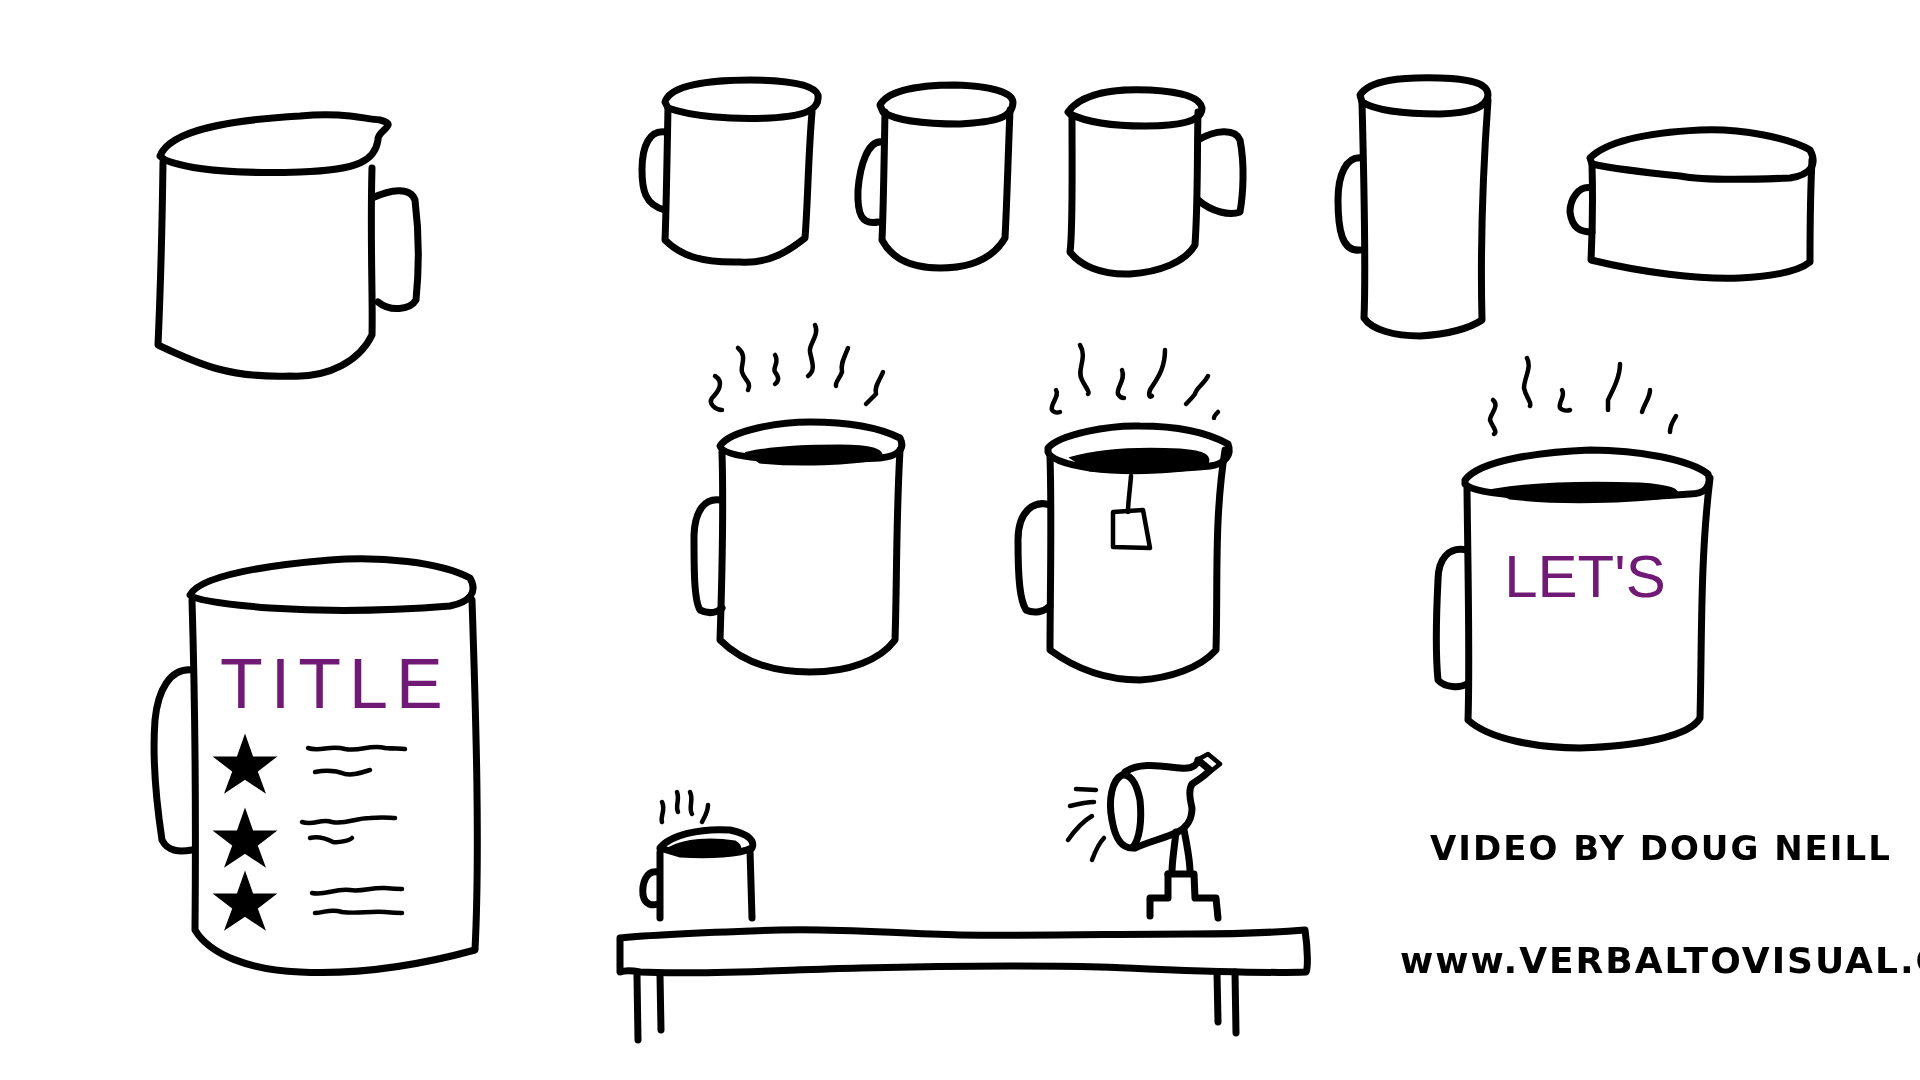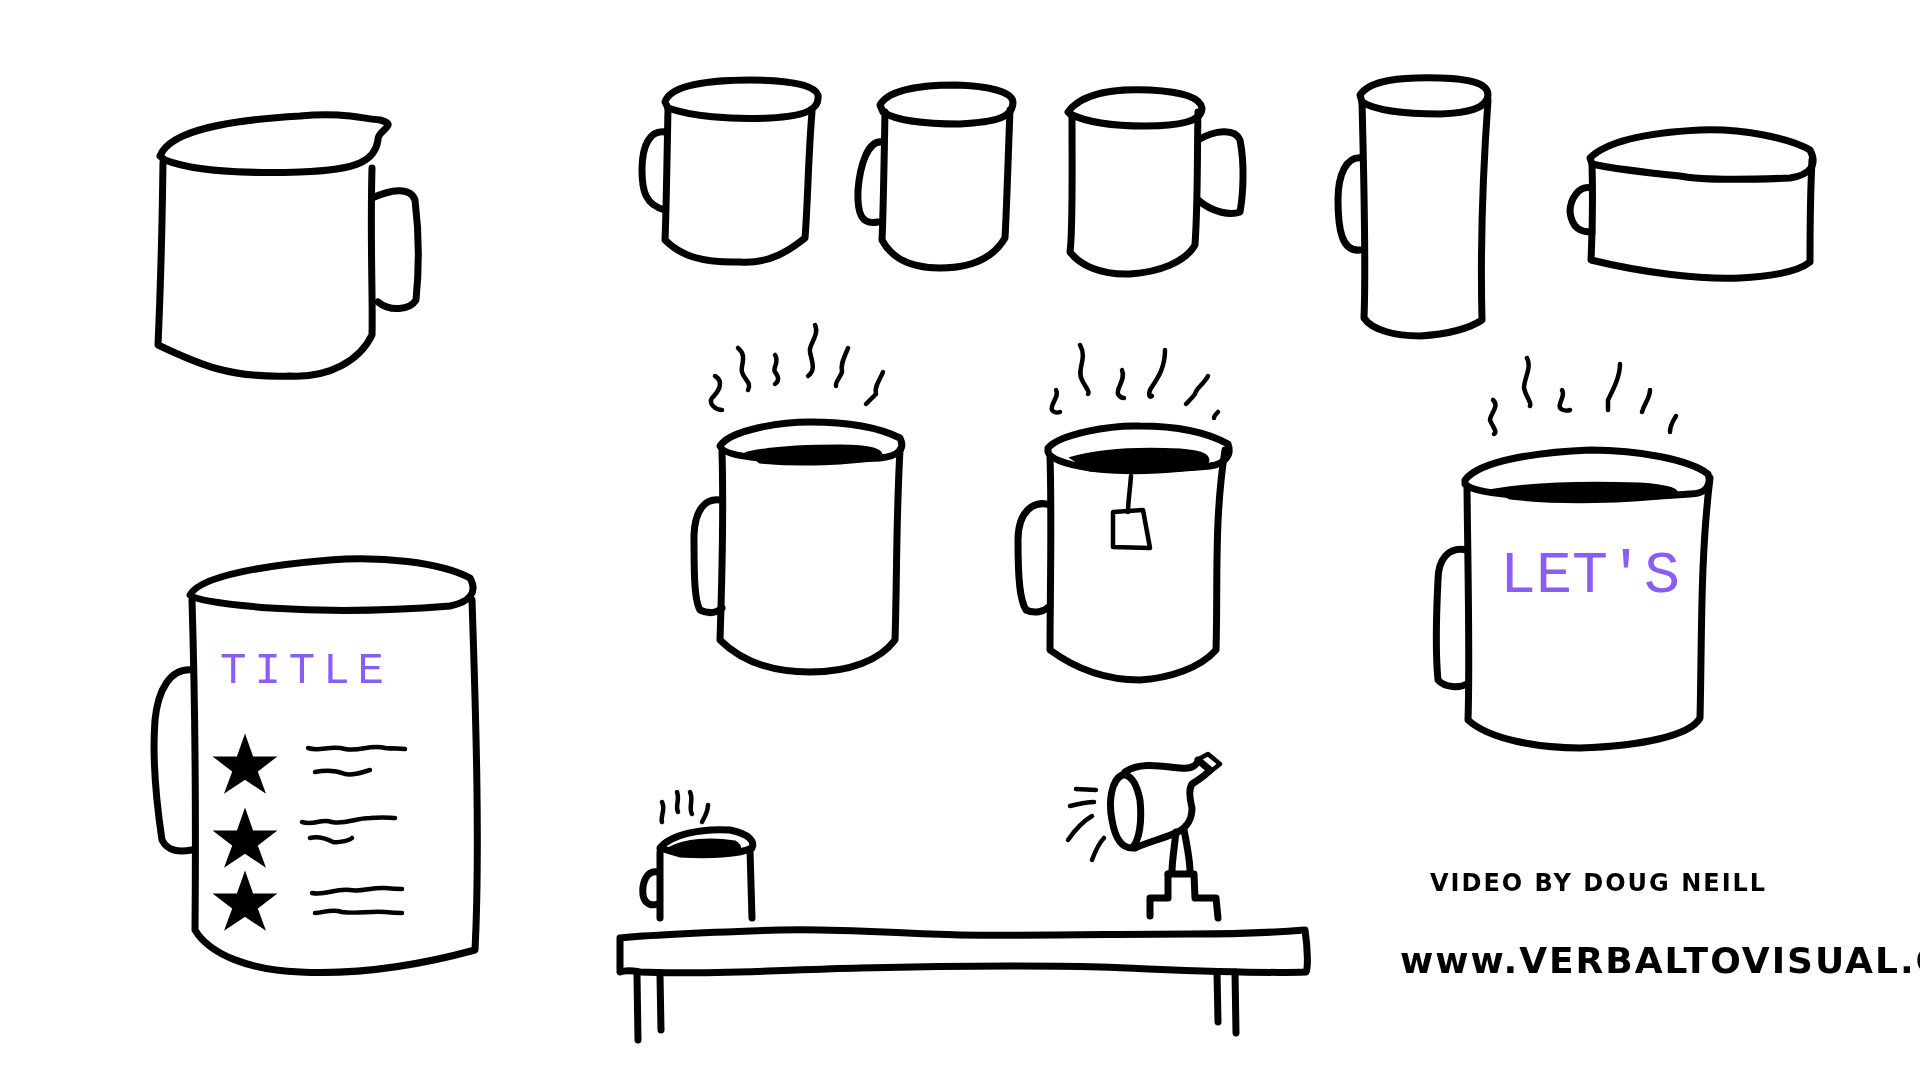--- a/index.html
+++ b/index.html
@@ -3,21 +3,21 @@
 <meta charset="utf-8">
 <style>
   html, body { margin: 0; padding: 0; background: #ffffff; }
   body { width: 1920px; height: 1080px; position: relative; overflow: hidden; font-family: "DejaVu Sans", sans-serif; }
   .canvas { position: absolute; left: 0; top: 0; width: 1920px; height: 1080px; }
   svg.scene { position: absolute; left: 0; top: 0; }
   .ink { fill: none; stroke: #000; stroke-width: 7; stroke-linecap: round; stroke-linejoin: round; }
   .ink-thin { fill: none; stroke: #000; stroke-width: 4.5; stroke-linecap: round; stroke-linejoin: round; }
   .fill-ink { fill: #000; stroke: #000; stroke-width: 3; }
   .hand-text { position: absolute; color: #000; font-family: "DejaVu Sans", sans-serif; font-weight: bold; letter-spacing: 2px; white-space: nowrap; }
-  .mug-label { position: absolute; color: #8b5cf6; font-family: Liberation Mono, monospace; text-align: center; line-height: 1.05; }
+  .mug-label { position: absolute; color: #701a75; font-family: Liberation Sans, sans-serif; text-align: center; line-height: 1.05; }
 </style>
 </head>
 <body>
 
 <div class="canvas">
 
 <svg class="scene" width="1920" height="1080" viewBox="0 0 1920 1080">
 
   <g>
 
@@ -152,18 +152,18 @@
     <path class="ink" d="M1184,830 C1188,850 1190,862 1190,872"></path>
     <path class="ink" d="M1168,874 L1194,874 L1195,898 L1216,898 L1218,918"></path>
     <path class="ink" d="M1168,874 L1168,898 L1150,898 L1150,916"></path>
   </g>
 </svg>
 
 <div class="mug-label" style="left:1500px; top:545px; width:170px; font-size:60px; font-weight:normal;">
   <div>LET'S</div>
 </div>
 
-<div class="mug-label" style="left:220px; top:648px; width:210px; font-size:44px; letter-spacing:8px; text-align:left;">TITLE</div>
+<div class="mug-label" style="left:220px; top:648px; width:210px; font-size:70px; letter-spacing:8px; text-align:left;">TITLE</div>
 
-<div class="hand-text" style="left:1430px; top:869px; font-size:24px;">VIDEO BY DOUG NEILL</div>
+<div class="hand-text" style="left:1430px; top:828px; font-size:34px;">VIDEO BY DOUG NEILL</div>
 <div class="hand-text" style="left:1400px; top:940px; font-size:36px;">www.VERBALTOVISUAL.COM</div>
 
 </div>
 
 </body></html>

